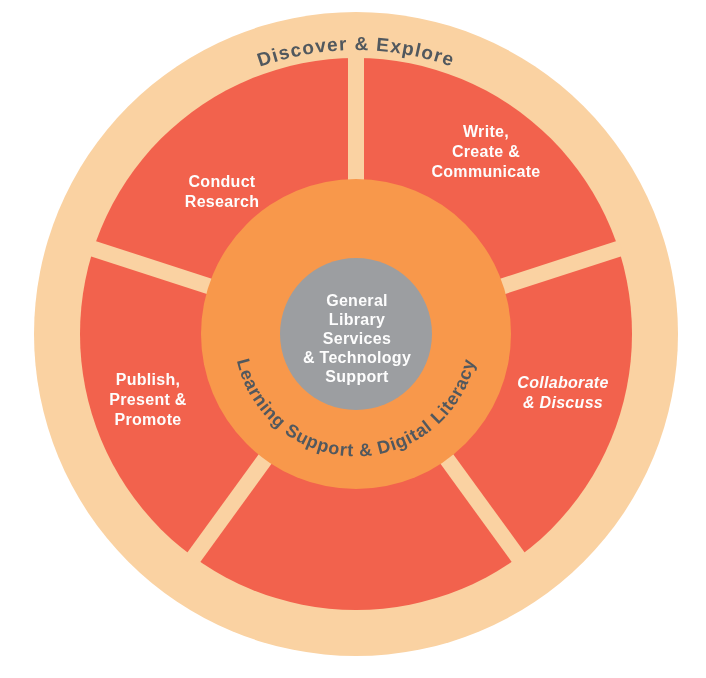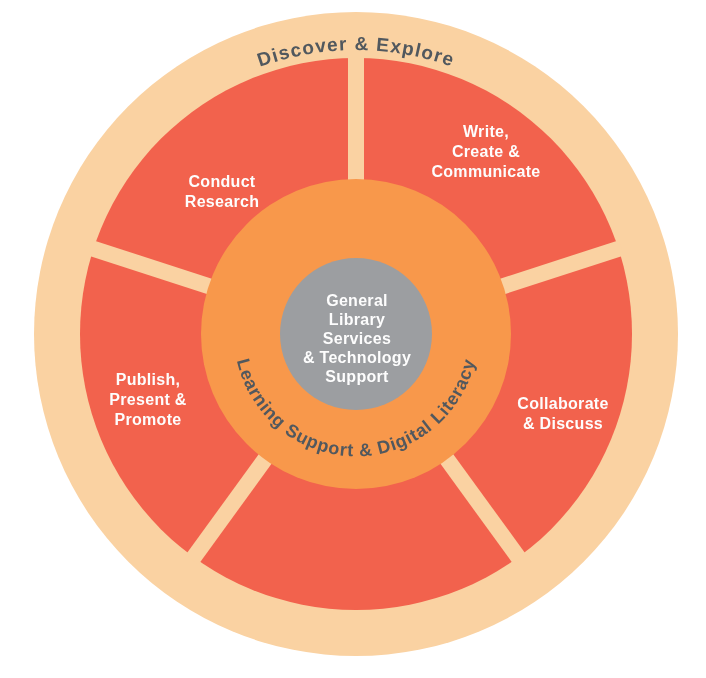--- a/index.html
+++ b/index.html
@@ -69,21 +69,21 @@
     </text>
   </svg>
 
   <div class="seg-label" style="left:222px; top:168px;margin-top:24px;">Conduct
 Research</div>
 
   <div class="seg-label" style="left:486px; top:152px;">Write,
 Create &amp;
 Communicate</div>
 
-  <div class="seg-label" style="left:563px; top:414px;">Collaborate
+  <div class="seg-label" style="left:563px; top:393px;font-style:italic;">Collaborate
 &amp; Discuss</div>
 
 
   <div class="seg-label" style="left:148px; top:400px;">Publish,
 Present &amp;
 Promote</div>
 
   <div class="center-label" style="left:357px; top:338px;">General
 Library
 Services

